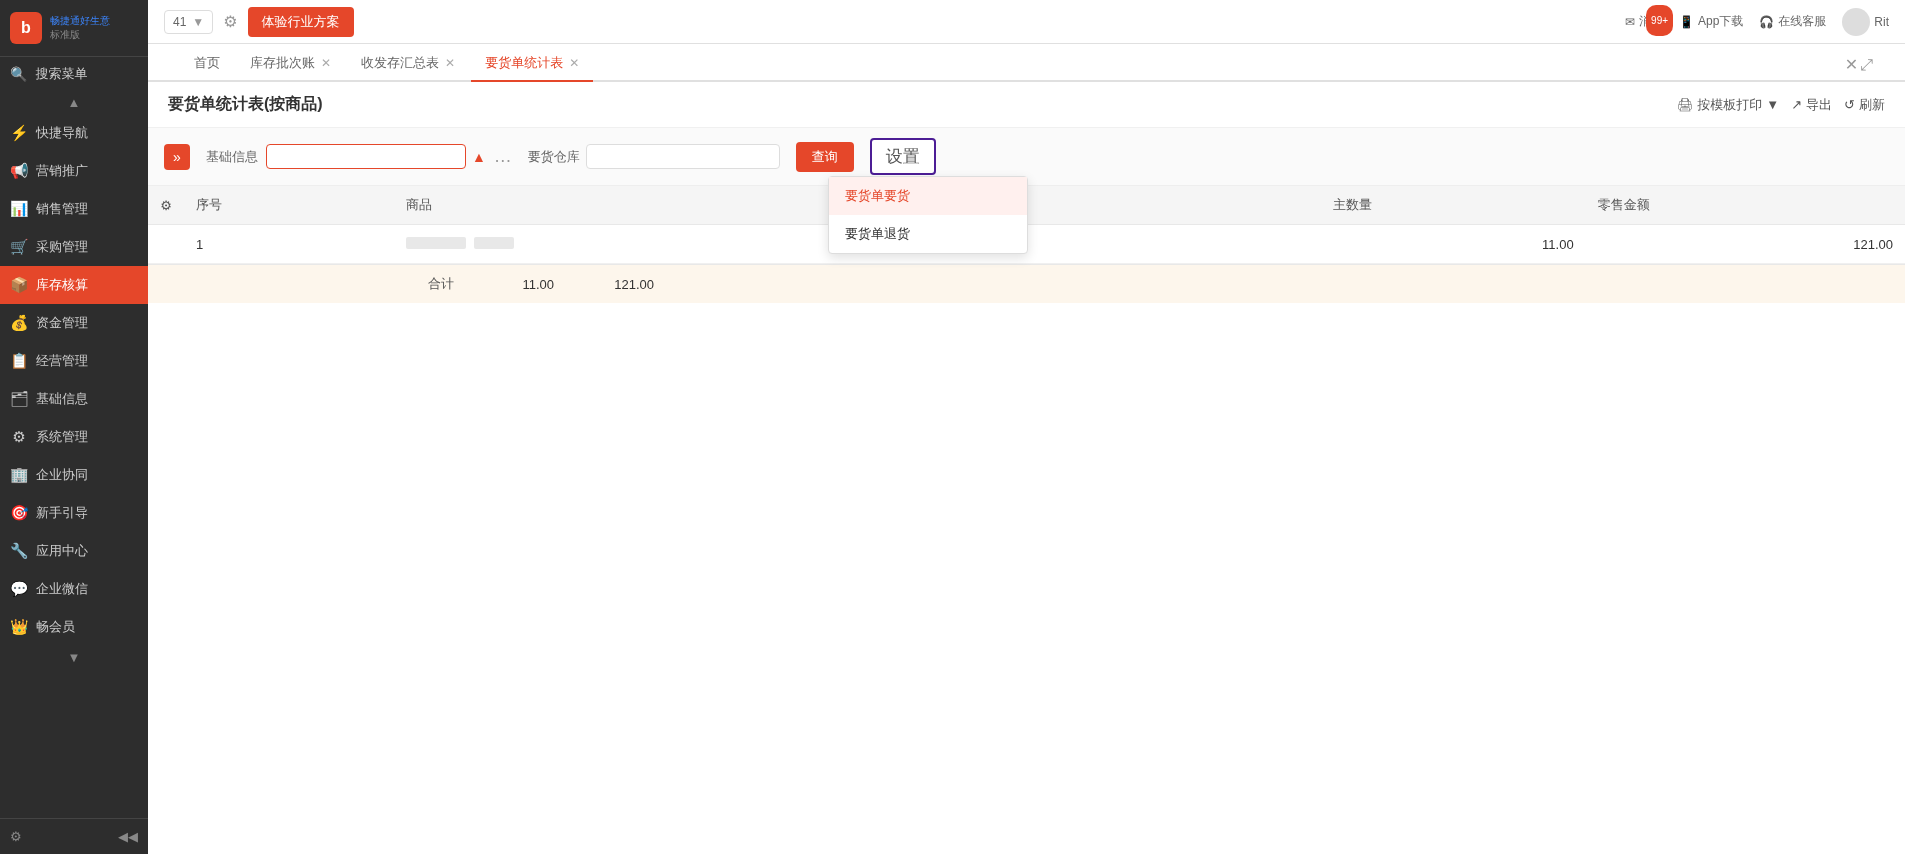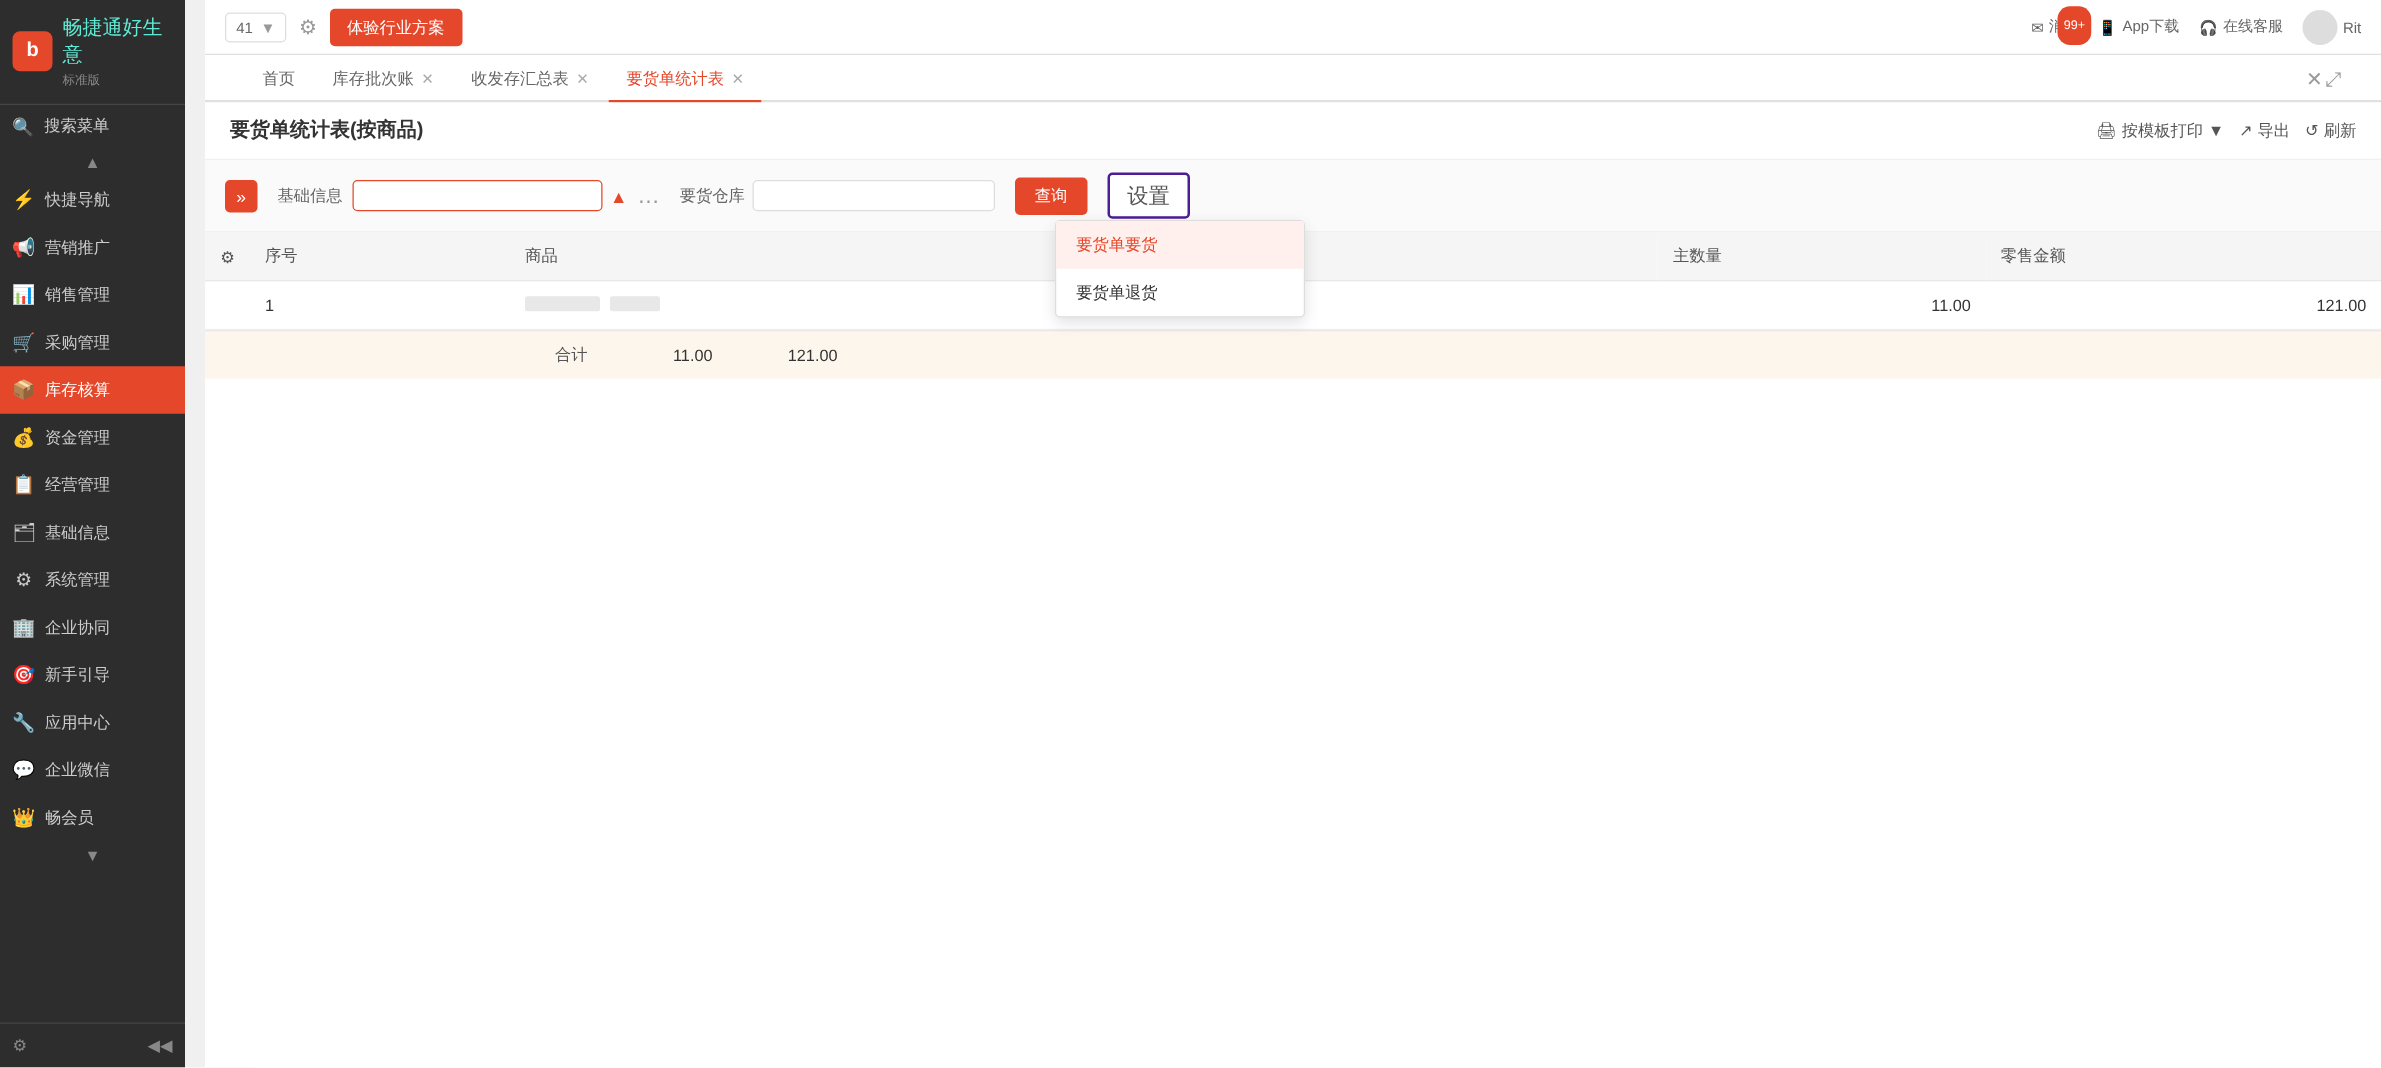--- a/index.html
+++ b/index.html
@@ -28,21 +28,21 @@
       border-radius: 6px;
       display: flex;
       align-items: center;
       justify-content: center;
       color: white;
       font-weight: bold;
       font-size: 16px;
       margin-right: 8px;
       flex-shrink: 0;
     }
-    .sidebar-logo .logo-text { font-size: 16px; color: #5eead4; line-height: 1.4; }
+    .sidebar-logo .logo-text { font-size: 10px; color: #3b82f6; line-height: 1.4; }
     .sidebar-logo .logo-badge { font-size: 10px; color: #888; }
 
     .sidebar-search {
       display: flex;
       align-items: center;
       padding: 8px 10px;
       color: #ccc;
       cursor: pointer;
       font-size: 13px;
     }
@@ -79,21 +79,20 @@
       justify-content: space-between;
     }
 
     
     .main {
       flex: 1;
       display: flex;
       flex-direction: column;
       background: #f5f5f5;
       overflow: hidden;
-      margin-left: 16px;
     }
 
     
     .top-header {
       background: white;
       height: 44px;
       display: flex;
       align-items: center;
       padding: 0 16px;
       border-bottom: 1px solid #e0e0e0;

